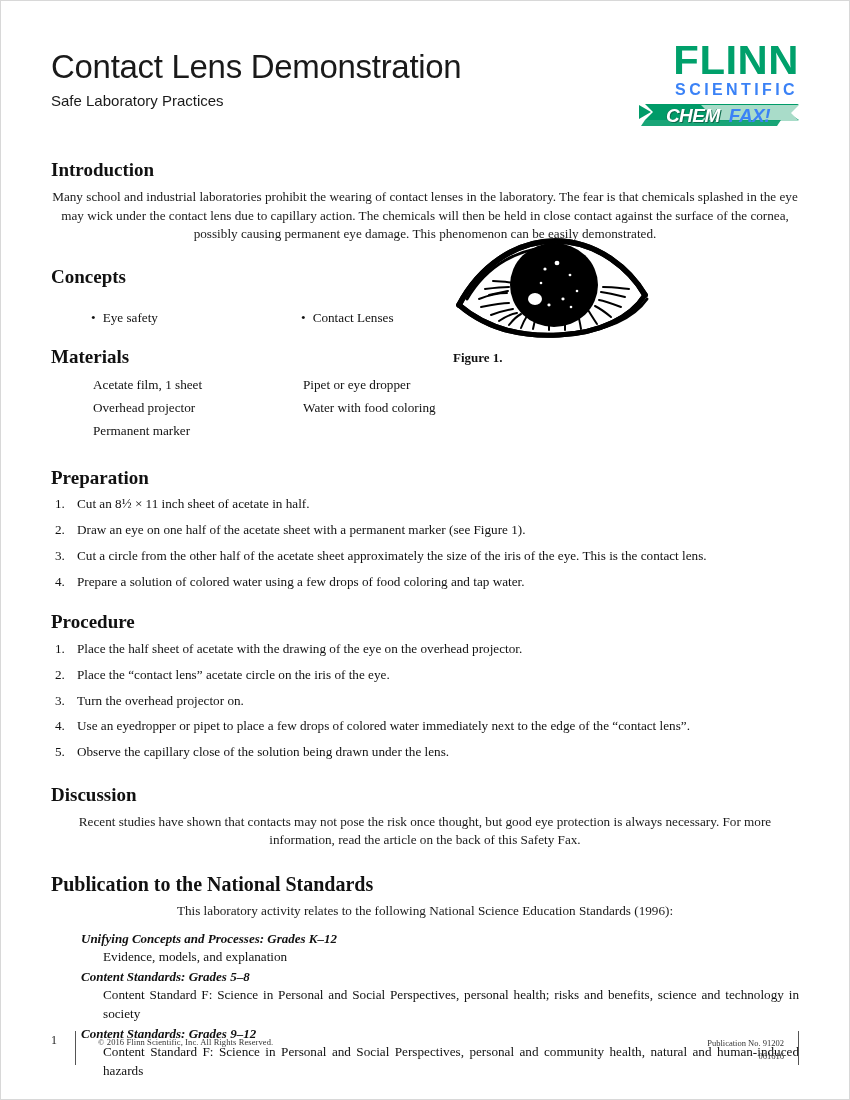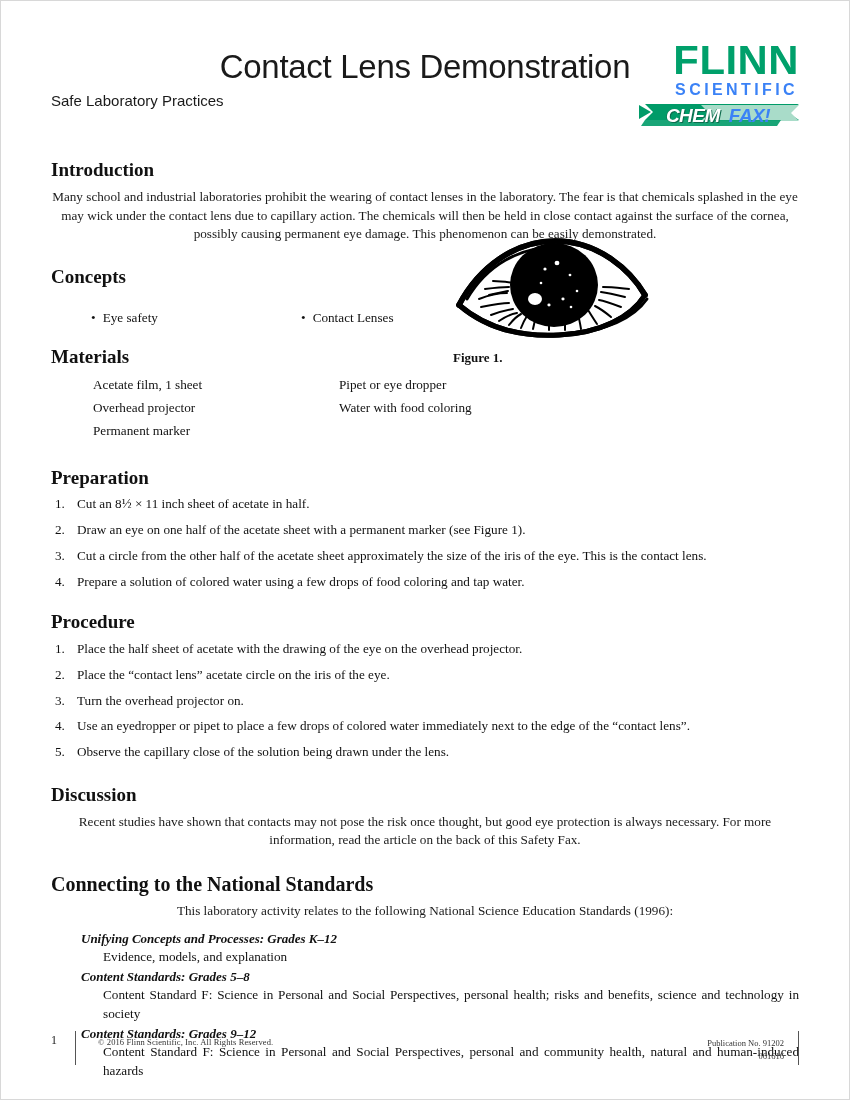--- a/index.html
+++ b/index.html
@@ -34,21 +34,20 @@
   }
   .doc-title {
     font-family: "Liberation Sans", sans-serif;
     font-size: 33px;
     font-weight: 400;
     letter-spacing: -0.3px;
     color: #1a1a1a;
     margin: 0;
     padding-top: 8px;
     line-height: 1.1;
-    text-align: center;
   }
   .doc-subtitle {
     font-family: "Liberation Sans", sans-serif;
     font-size: 15px;
     font-weight: 400;
     color: #1a1a1a;
     margin: 8px 0 0 0;
     line-height: 1.1;
   }
 
@@ -151,21 +150,20 @@
   }
   .concept-item .bullet {
     margin-right: 7px;
   }
 
   
   .materials-grid {
     display: flex;
     padding-left: 42px;
     margin-top: 3px;
-    gap: 36px;
   }
   .materials-col {
     width: 210px;
   }
   .materials-col div {
     font-size: 13.2px;
     line-height: 1.72;
   }
 
   
@@ -334,21 +332,21 @@
         <li><span class="num">5.</span><span>Observe the capillary close of the solution being drawn under the lens.</span></li>
       </ol>
     </div>
 
     <div class="sec" style="margin-top:22px;">
       <h2 class="section">Discussion</h2>
       <p class="body" style="margin-top:4px;">Recent studies have shown that contacts may not pose the risk once thought, but good eye protection is always necessary. For more information, read the article on the back of this Safety Fax.</p>
     </div>
 
     <div class="sec" style="margin-top:22px;">
-      <h2 class="section big">Connecting to the National Standards</h2>
+      <h2 class="section big">Publication to the National Standards</h2>
       <p class="body" style="margin-top:6px;">This laboratory activity relates to the following National Science Education Standards (1996):</p>
 
       <div class="std-block">
         <div>
           <div class="std-head">Unifying Concepts and Processes: Grades K–12</div>
           <div class="std-body">Evidence, models, and explanation</div>
         </div>
         <div>
           <div class="std-head">Content Standards: Grades 5–8</div>
           <div class="std-body">Content Standard F: Science in Personal and Social Perspectives, personal health; risks and benefits, science and technology in society</div>

